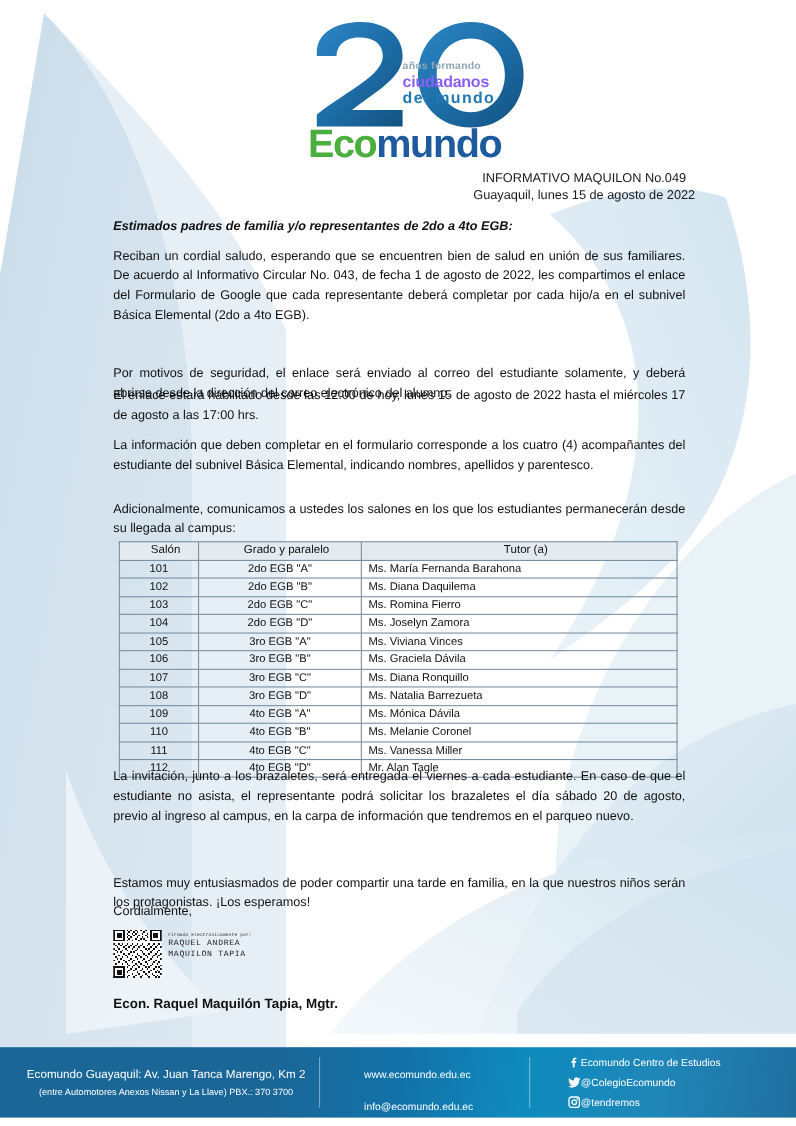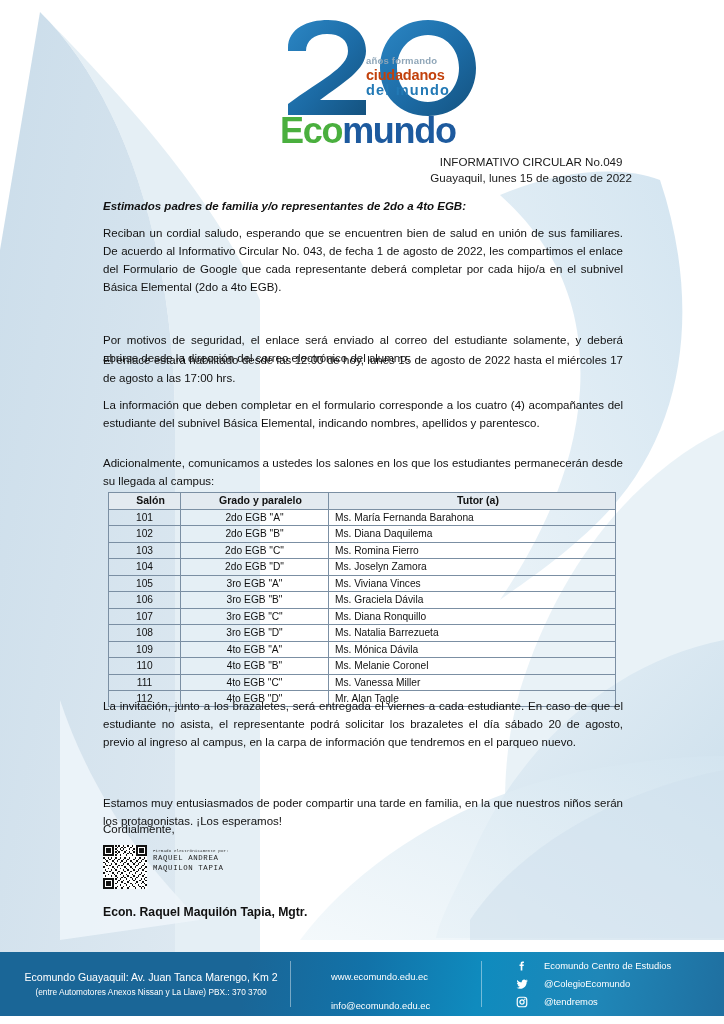--- a/index.html
+++ b/index.html
@@ -50,21 +50,21 @@
     position: absolute; left: 86px; top: 38px;
     line-height: 1;
   }
   .tag-anos {
     font-size: 9.5px; letter-spacing: .2px;
     color: #8fa6b8; font-weight: 600;
     margin-bottom: 2px; white-space: nowrap;
   }
   .tag-ciud {
     font-size: 14.5px; font-weight: 700;
-    color: #c2410c; letter-spacing: -.2px;
+    color: #8b5cf6; letter-spacing: -.2px;
     white-space: nowrap; line-height: 1.08;
   }
   .tag-mundo {
     font-size: 14.5px; font-weight: 700;
     color: #2279b5; letter-spacing: 1.2px;
     white-space: nowrap; line-height: 1.08;
   }
   .logo-word {
     position: absolute; left: 0; top: 92px;
     font-size: 36px; font-weight: 700;
@@ -115,21 +115,21 @@
   }
   table.salones th,
   table.salones td {
     border: 1px solid #7b8fa3;
     padding: 1px 3px;
     line-height: 1.32;
     height: 15px;
   }
   table.salones thead th {
     background: #e3eaf0;
-    font-weight: bold;
+    font-weight: normal;
     text-align: center;
     font-size: 10.5px;
     height: 17px;
     padding-left: 15px;
   }
   table.salones td.c-salon { text-align: center; width: 72px; }
   table.salones td.c-grado { text-align: center; width: 148px; }
   table.salones td.c-tutor { text-align: left; padding-left: 6px; }
 
   
@@ -167,21 +167,21 @@
            flex-direction: column; justify-content: center; }
   .f-addr { width: 290px; text-align: center; padding-left: 12px; }
   .f-addr .l1 { font-size: 10.6px; line-height: 1.5; }
   .f-addr .l2 { font-size: 8.3px; line-height: 1.5; }
   .f-sep { width: 1px; height: 46px; background: rgba(255,255,255,.42);
            align-self: center; }
   .f-web { width: 190px; padding-left: 40px; }
   .f-web div { font-size: 9.4px; line-height: 1.62; margin-top: 14px; }
   .f-social { padding-left: 34px; }
   .f-social .srow {
-    display: flex; align-items: center; gap: 16px;
+    display: flex; align-items: center; gap: 0;
     font-size: 9.4px; line-height: 1.9;
   }
   .sicon {
     width: 12px; height: 12px; flex: 0 0 12px;
     display: flex; align-items: center; justify-content: center;
   }
   .sicon svg { display: block; }
 </style>
 </head>
 <body>
@@ -255,21 +255,21 @@
           <div class="tag-anos">años formando</div>
           <div class="tag-ciud">ciudadanos</div>
           <div class="tag-mundo">del mundo</div>
         </div>
 
         <div class="logo-word"><span class="eco">Eco</span><span class="mundo">mundo</span></div>
       </div>
     </div>
 
     <div class="meta">
-      <div>INFORMATIVO CIRCULAR No.049</div>
+      <div>INFORMATIVO MAQUILON No.049</div>
       <div>Guayaquil, lunes 15 de agosto de 2022</div>
     </div>
 
     <div class="greeting">Estimados padres de familia y/o representantes de 2do a 4to EGB:</div>
     <div class="para p1">Reciban un cordial saludo, esperando que se encuentren bien de salud en unión de sus familiares. De acuerdo al Informativo Circular No. 043, de fecha 1 de agosto de 2022, les compartimos el enlace del Formulario de Google que cada representante deberá completar por cada hijo/a en el subnivel Básica Elemental (2do a 4to EGB).</div>
     <div class="para p2">Por motivos de seguridad, el enlace será enviado al correo del estudiante solamente, y deberá abrirse desde la dirección del correo electrónico del alumno.</div>
     <div class="para p3">El enlace estará habilitado desde las 12:00 de hoy, lunes 15 de agosto de 2022 hasta el miércoles 17 de agosto a las 17:00 hrs.</div>
     <div class="para p4">La información que deben completar en el formulario corresponde a los cuatro (4) acompañantes del estudiante del subnivel Básica Elemental, indicando nombres, apellidos y parentesco.</div>
     <div class="para p5">Adicionalmente, comunicamos a ustedes los salones en los que los estudiantes permanecerán desde su llegada al campus:</div>
 

